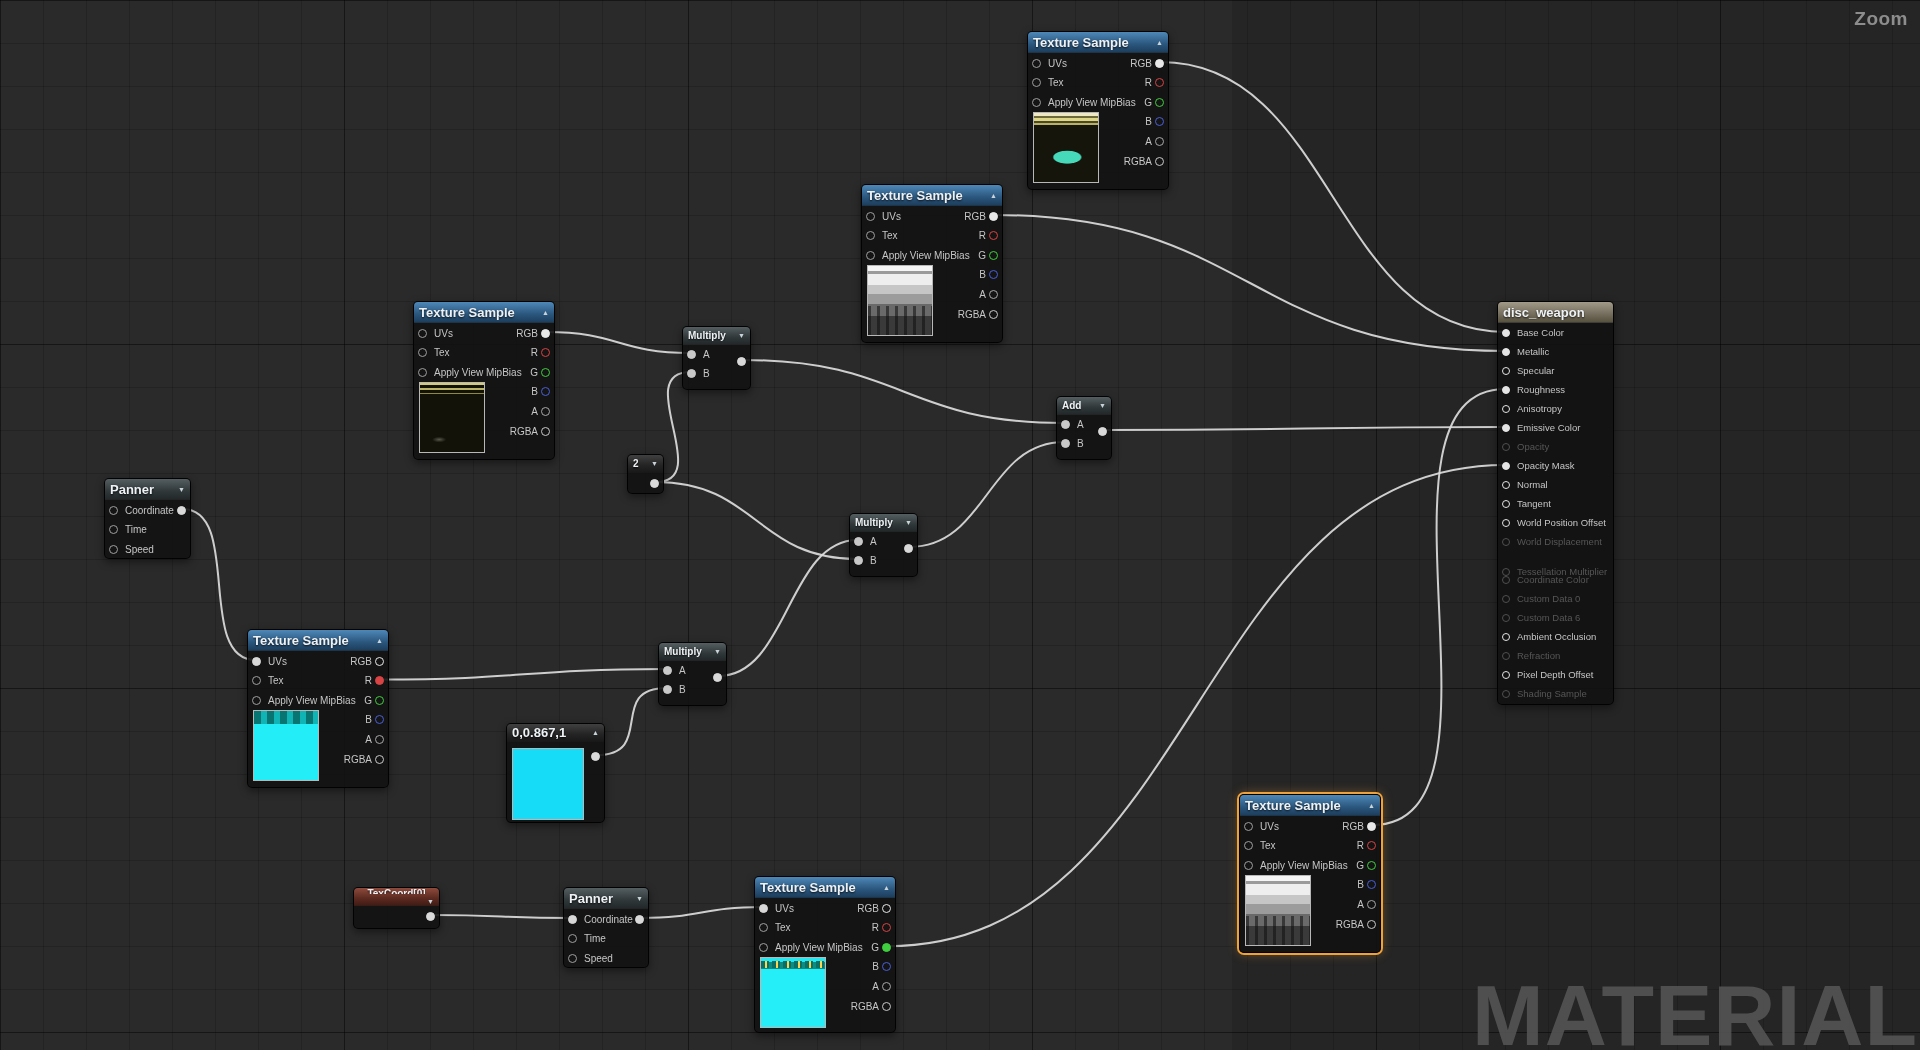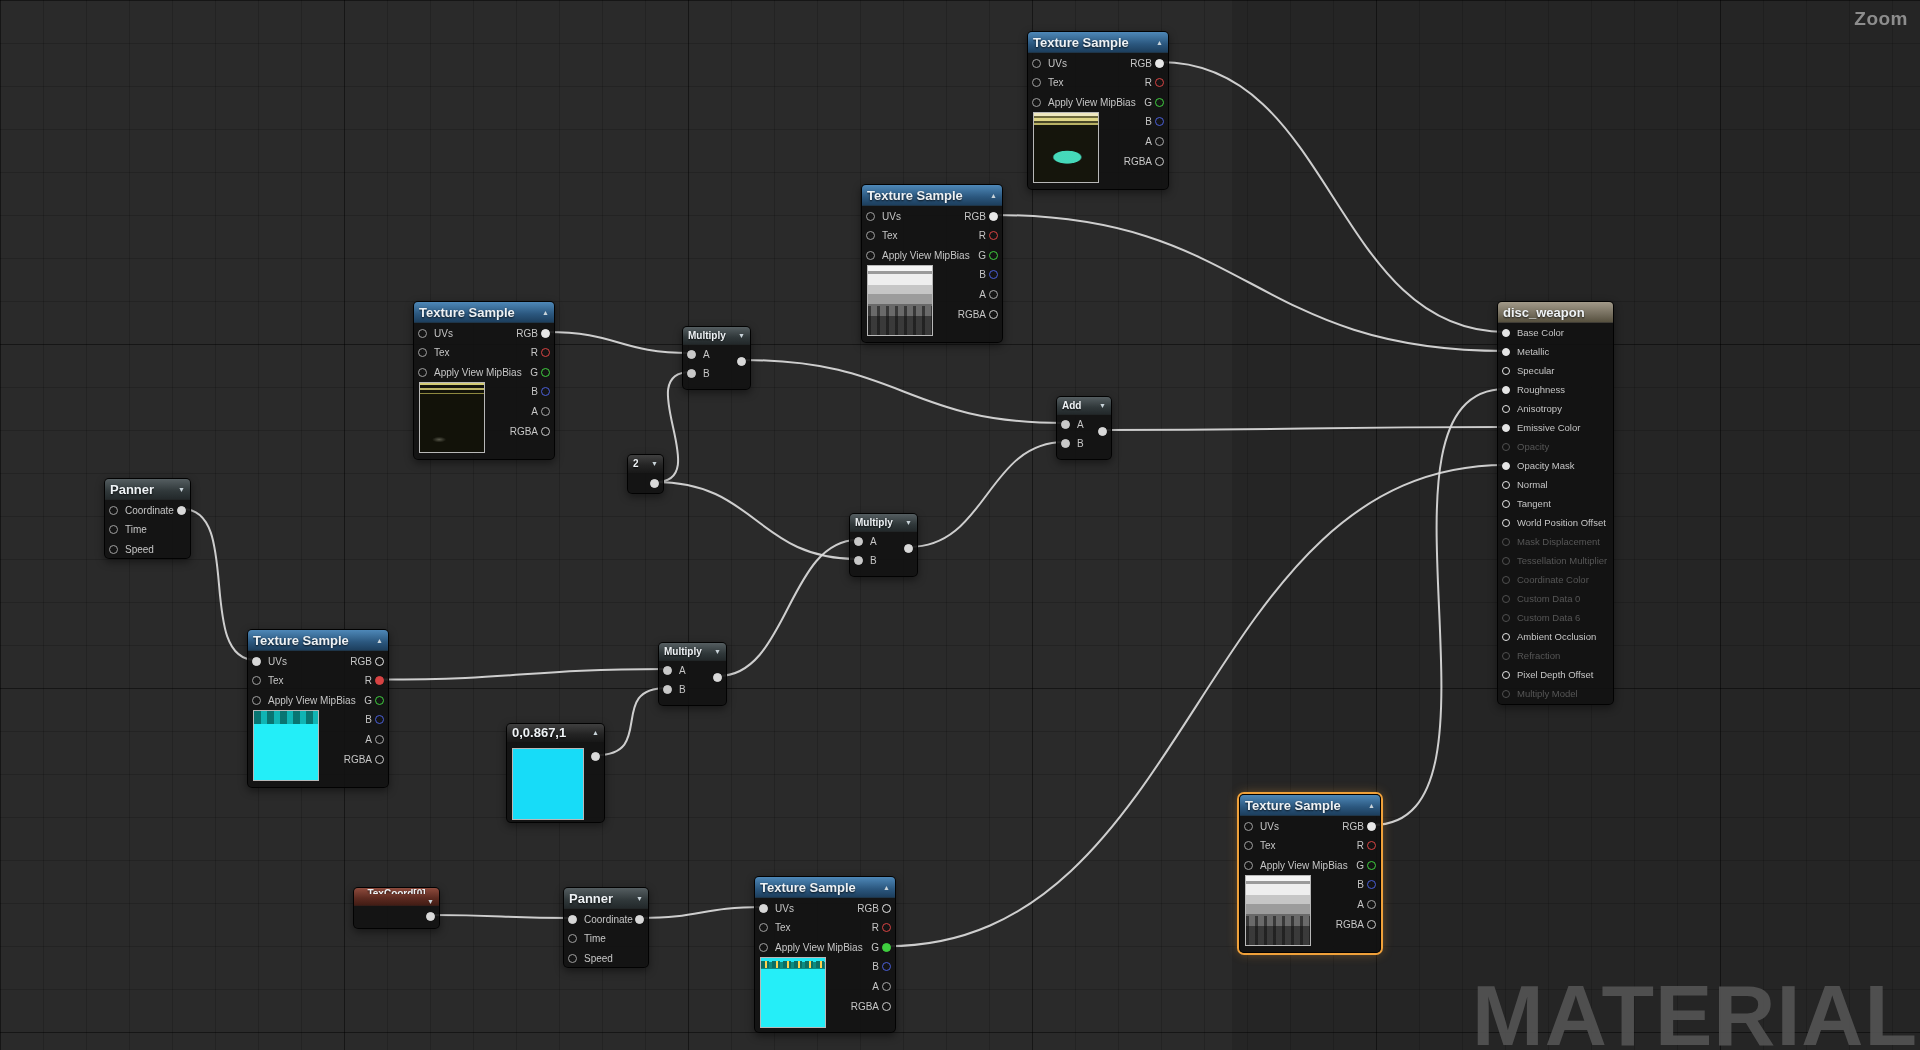--- a/index.html
+++ b/index.html
@@ -535,23 +535,23 @@
         <div class="pin in" style="top: 194px;">
           <span class="dot" style="border-color: rgb(228, 228, 228);"></span>
           <span class="plabel">Tangent</span>
         </div>
         <div class="pin in" style="top: 213px;">
           <span class="dot" style="border-color: rgb(228, 228, 228);"></span>
           <span class="plabel">World Position Offset</span>
         </div>
         <div class="pin in off" style="top: 232px;">
           <span class="dot" style="border-color: rgb(79, 79, 79);"></span>
-          <span class="plabel" style="color: rgb(86, 86, 86);">Mask Displacement</span>
-        </div>
-        <div class="pin in off" style="top: 251px;">
+          <span class="plabel" style="color: rgb(86, 86, 86);">World Displacement</span>
+        </div>
+        <div class="pin in off" style="top: 262px;">
           <span class="dot" style="border-color: rgb(79, 79, 79);"></span>
           <span class="plabel" style="color: rgb(86, 86, 86);">Tessellation Multiplier</span>
         </div>
         <div class="pin in off" style="top: 270px;">
           <span class="dot" style="border-color: rgb(79, 79, 79);"></span>
           <span class="plabel" style="color: rgb(86, 86, 86);">Coordinate Color</span>
         </div>
         <div class="pin in off" style="top: 289px;">
           <span class="dot" style="border-color: rgb(79, 79, 79);"></span>
           <span class="plabel" style="color: rgb(86, 86, 86);">Custom Data 0</span>
@@ -567,19 +567,19 @@
         <div class="pin in off" style="top: 346px;">
           <span class="dot" style="border-color: rgb(79, 79, 79);"></span>
           <span class="plabel" style="color: rgb(86, 86, 86);">Refraction</span>
         </div>
         <div class="pin in" style="top: 365px;">
           <span class="dot" style="border-color: rgb(228, 228, 228);"></span>
           <span class="plabel">Pixel Depth Offset</span>
         </div>
         <div class="pin in off" style="top: 384px;">
           <span class="dot" style="border-color: rgb(79, 79, 79);"></span>
-          <span class="plabel" style="color: rgb(86, 86, 86);">Multiply Model</span>
+          <span class="plabel" style="color: rgb(86, 86, 86);">Shading Sample</span>
         </div>
       </div>
     </div>
   <div class="zoom-label">Zoom</div>
   <div class="watermark">MATERIAL</div>
 </div>
 
 </body></html>

